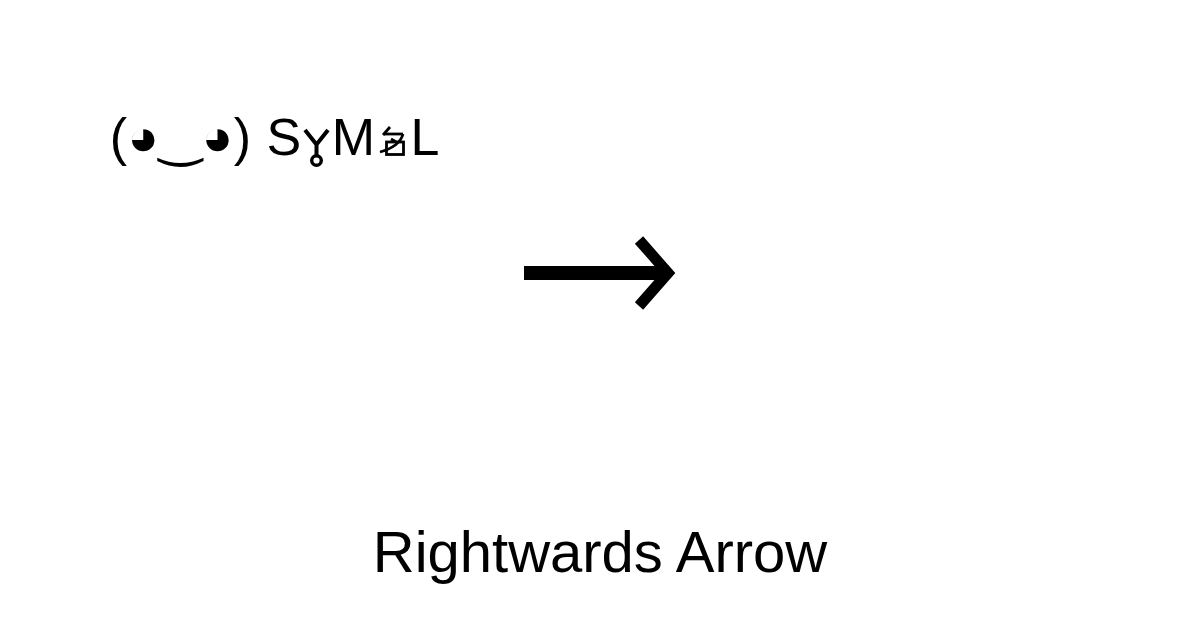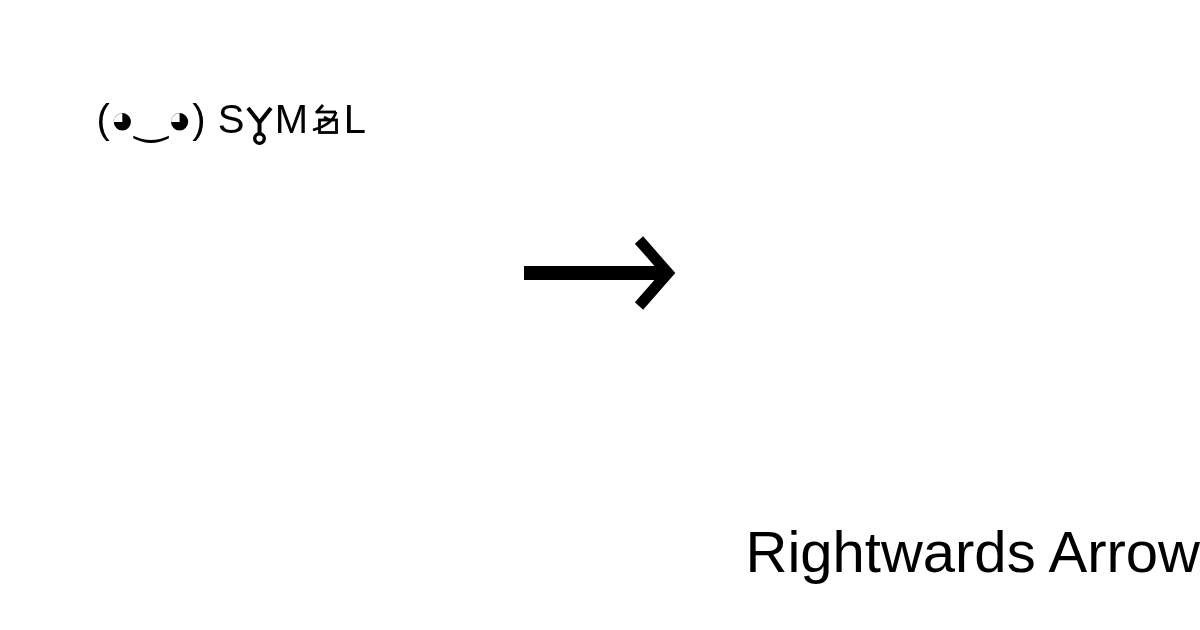--- a/index.html
+++ b/index.html
@@ -13,42 +13,42 @@
   .card{
     position:relative;
     width:1200px;height:630px;
     background:#ffffff;
     overflow:hidden;
   }
   
   .logo{
     position:absolute;
     left:50px;top:59px;
-    font-size:40px;
+    font-size:52px;
     line-height:1;
     white-space:pre;
     letter-spacing:0.5px;
     color:#000;
   }
   .logo svg{display:inline-block;}
   .glyph-y{vertical-align:-12px;margin:0 2px 0 1px;}
   .glyph-ming{vertical-align:-2px;margin:0 2px;}
   
   .arrow-wrap{
     position:absolute;
     left:524px;top:236px;
     width:153px;height:74px;
   }
   .arrow-wrap svg{overflow:visible;display:block;}
   
   .title{
     position:absolute;
     left:0;top:523px;
     width:1200px;
-    text-align:right;
+    text-align:center;
     font-size:58px;
     line-height:1;
     color:#000;
   }
 </style>
 </head>
 <body>
 
 <div class="card">
 

